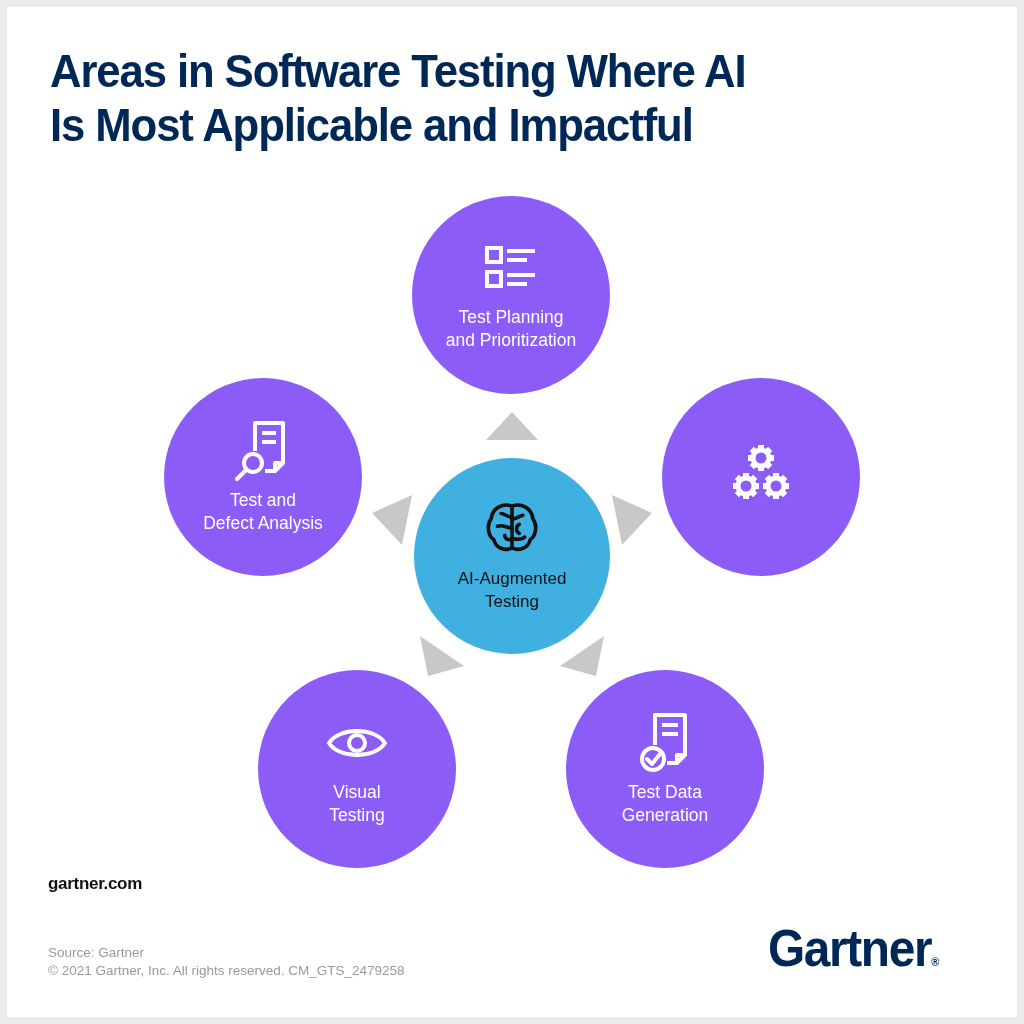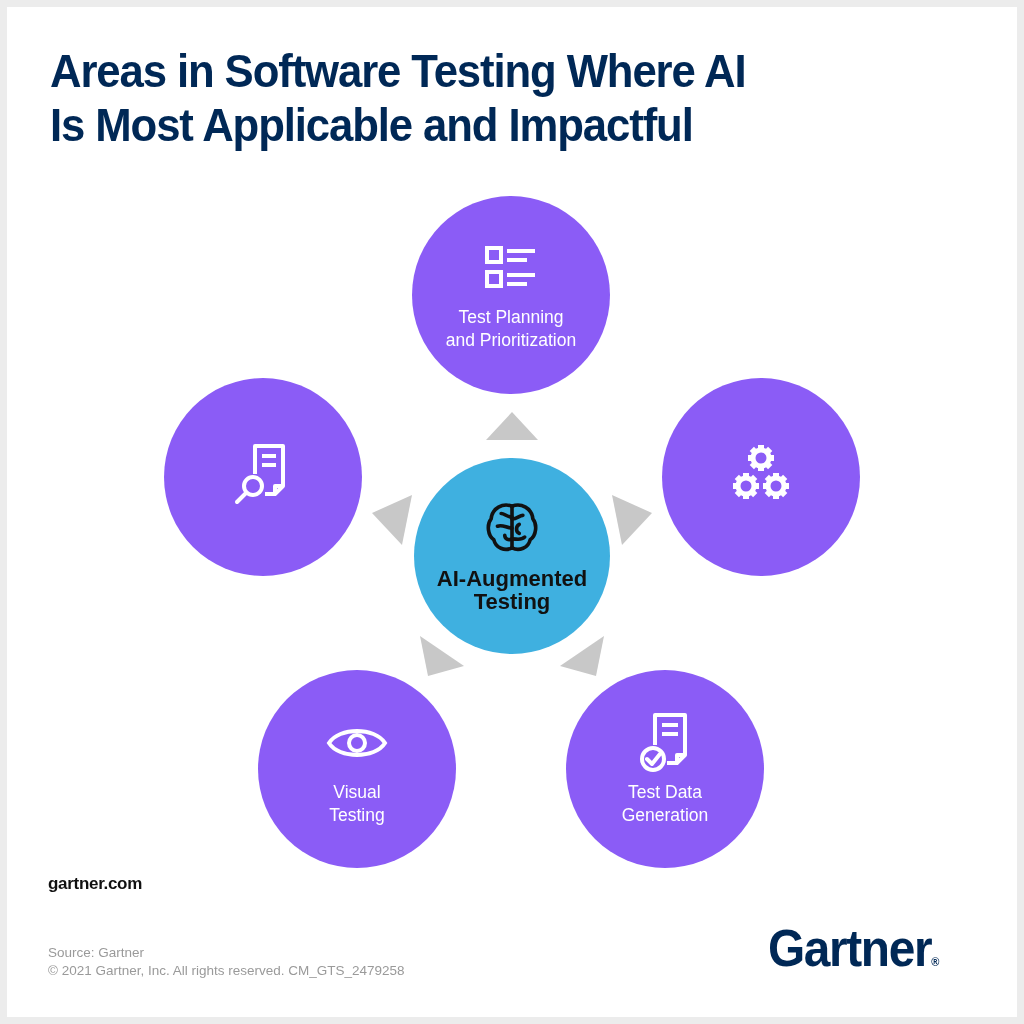--- a/index.html
+++ b/index.html
@@ -45,21 +45,21 @@
     .node .label {
       font-size: 17.5px;
       line-height: 23px;
       font-weight: 400;
     }
     .node .label span { display: block; }
     .center-node {
       background: #3fb0e0;
       color: #111111;
     }
-    .center-node .label { font-weight: 700; font-size: 22px; }
+    .center-node .label { font-weight: 400; font-size: 17px; }
     .arrow { position: absolute; }
     .footer-url {
       position: absolute; left: 48px; top: 874px;
       font-size: 17px; font-weight: 700; color: #111111;
       letter-spacing: -0.3px;
     }
     .source {
       position: absolute; left: 48px; top: 944px;
       font-size: 13.5px; line-height: 18px; color: #9a9a9a;
     }
@@ -167,20 +167,24 @@
       <path d="M24 32 V4 H52 V44 L44 52 H34"></path>
       <path d="M44 52 V44 H52"></path>
       <circle cx="22" cy="44" r="9"></circle>
       <line x1="15" y1="51" x2="6" y2="60" stroke-linecap="round"></line>
     </g>
     <g fill="#fff">
       <rect x="31" y="12" width="14" height="4"></rect>
       <rect x="31" y="21" width="14" height="4"></rect>
     </g>
   </svg>
+  <div class="label">
+    <span>Test and</span>
+    <span>Defect Analysis</span>
+  </div>
 </div>
 
 <div class="node" style="left:258px;top:670px;width:198px;height:198px;">
   <svg class="icon" viewBox="0 0 64 64">
     <g fill="none" stroke="#fff" stroke-width="4">
       <path d="M4 32 C14 16 50 16 60 32 C50 48 14 48 4 32 Z"></path>
       <circle cx="32" cy="32" r="8"></circle>
     </g>
   </svg>
   <div class="label">

